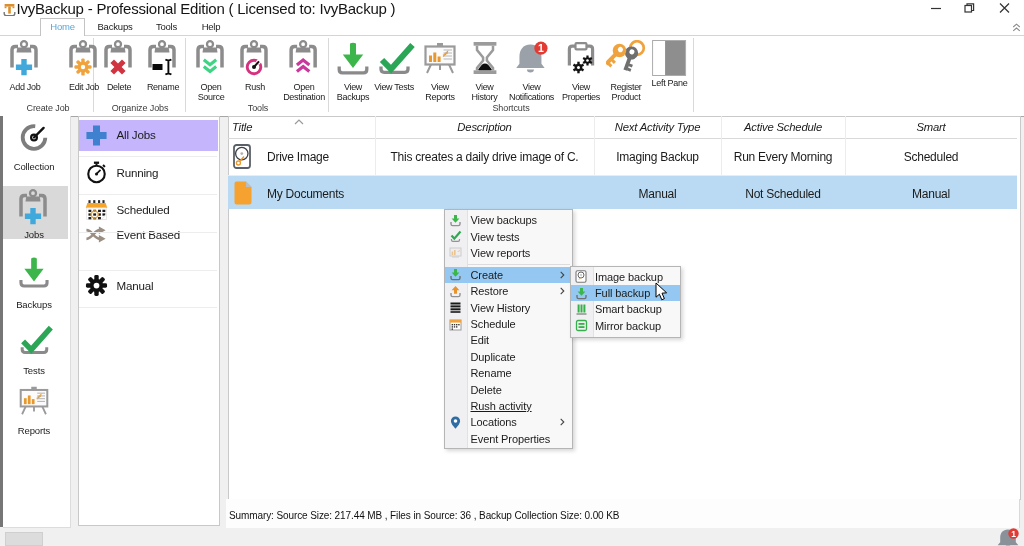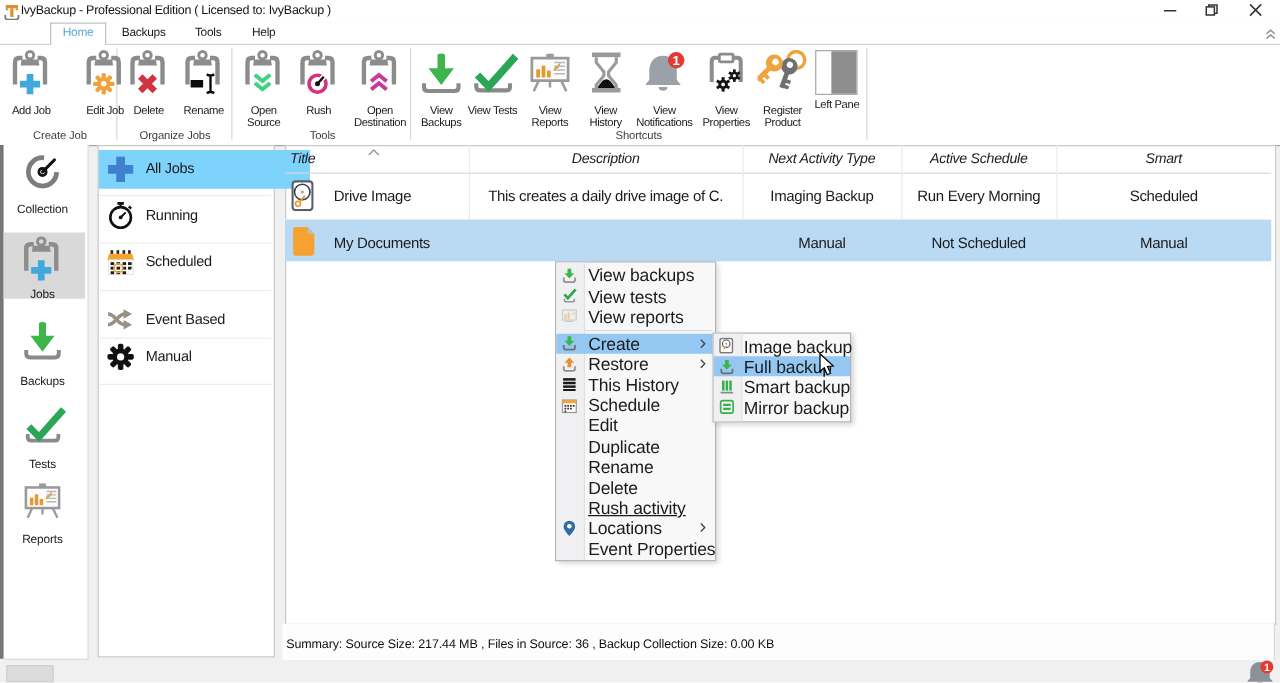--- a/index.html
+++ b/index.html
@@ -19,34 +19,34 @@
   .sblbl{font-size:9.5px;line-height:10px;letter-spacing:-0.1px;color:#1b1b1b;white-space:nowrap;}
   #panel2{left:77.5px;top:116px;width:140px;height:408px;background:#fff;border:1px solid #c8c8c8;}
   .p2item{position:absolute;left:1px;width:139px;height:31px;}
   .p2lbl{position:absolute;left:38px;top:9.5px;font-size:11.6px;line-height:12px;letter-spacing:-0.2px;color:#1b1b1b;white-space:nowrap;}
   .p2ic{position:absolute;left:6px;top:4px;width:23px;height:23px;}
   #table{left:228px;top:116px;width:791px;height:382px;background:#fff;border:1px solid #c9c9c9;}
   .hcell{position:absolute;top:0;height:22px;line-height:22px;font-size:11.3px;letter-spacing:-0.2px;color:#1b1b1b;text-align:center;font-style:italic;}
   .cell{position:absolute;font-size:12px;letter-spacing:-0.25px;color:#1b1b1b;text-align:center;}
   .vline{position:absolute;top:0;width:1px;background:#ececec;height:92px;}
   .menu{background:#f8f8f9;border:1px solid #b5b5b5;box-shadow:2px 2px 4px rgba(0,0,0,0.16);}
-  .mitem{position:absolute;font-size:14px;letter-spacing:-0.1px;color:#1b1b1b;line-height:16.4px;height:16.4px;white-space:nowrap;}
+  .mitem{position:absolute;font-size:11px;letter-spacing:-0.1px;color:#1b1b1b;line-height:16.4px;height:16.4px;white-space:nowrap;}
 </style>
 </head>
 <body>
 
 <div class="abs" id="titlebar"></div>
 <svg class="abs" style="left:2.5px;top:2.5px" width="13" height="13" viewBox="0 0 13 13">
   <rect x="1.6" y="1" width="9.8" height="2.6" fill="#dd8f2d"></rect>
   <rect x="1.6" y="3.6" width="1.9" height="1.6" fill="#dd8f2d"></rect>
   <rect x="9.5" y="3.6" width="1.9" height="1.6" fill="#dd8f2d"></rect>
   <rect x="5.2" y="3.6" width="2.6" height="7" fill="#dd8f2d"></rect>
   <path d="M1.2 9 v1.6 q0 2 2 2 h6.6 q2 0 2 -2 V9" fill="none" stroke="#777" stroke-width="1.4"></path>
 </svg>
-<div class="abs" style="left:16.5px;top:3.5px;font-size:10px;line-height:9px;letter-spacing:-0.22px;color:#141414;">IvyBackup - Professional Edition ( Licensed to: IvyBackup )</div>
+<div class="abs" style="left:16.5px;top:3.5px;font-size:15px;line-height:9px;letter-spacing:-0.22px;color:#141414;">IvyBackup - Professional Edition ( Licensed to: IvyBackup )</div>
 <svg class="abs" style="left:931px;top:3px" width="80" height="11" viewBox="0 0 80 11">
   <line x1="0" y1="5.5" x2="10" y2="5.5" stroke="#333" stroke-width="1.2"></line>
   <rect x="34" y="2.5" width="6.5" height="6.5" fill="none" stroke="#333" stroke-width="1.2"></rect>
   <path d="M36 2.5 v-1.6 h6.6 v6.6 h-1.8" fill="none" stroke="#333" stroke-width="1.2"></path>
   <path d="M69 0.5 l9 9 M78 0.5 l-9 9" stroke="#333" stroke-width="1.2"></path>
 </svg>
 
 <div class="abs" id="tabrow"></div>
 <div class="abs" style="left:0;top:35px;width:1024px;height:1px;background:#d4d4d4;"></div>
 <div class="abs" style="left:40px;top:18px;width:45px;height:18px;background:#fff;border:1px solid #c3c3c3;border-bottom:none;box-sizing:border-box;"></div>
@@ -291,21 +291,21 @@
       <g stroke="#b8b8b8" stroke-width="1.2">
         <line x1="22" y1="10" x2="30.5" y2="10"></line>
         <line x1="22" y1="13" x2="30.5" y2="13"></line>
         <line x1="22" y1="16" x2="30.5" y2="16"></line>
         <line x1="22" y1="19" x2="30.5" y2="19"></line>
       </g>
     </svg>
 <div class="sblbl" style="margin-top:5px;">Reports</div></div>
 
 <div class="abs" style="left:77.5px;top:117px;width:140px;height:406px;">
-<div class="p2item" style="top:2.5px;background:#7dd3fc;padding-left:30px;">
+<div class="p2item" style="top:2.5px;background:#c4b5fd;">
 <svg class="p2ic" viewBox="0 0 24 24">
         <path d="M8.35 1.5 h7.3 v6.85 h6.85 v7.3 h-6.85 v6.85 h-7.3 v-6.85 h-6.85 v-7.3 h6.85 z" fill="#3f80cf"></path>
       </svg>
 <div class="p2lbl">All Jobs</div>
     </div>
 <div class="p2item" style="top:40.2px;">
 <svg class="p2ic" viewBox="0 0 24 24">
         <g>
           <rect x="9.3" y="0.6" width="5.4" height="2.4" fill="#111"></rect>
           <rect x="11" y="2.6" width="2" height="2.6" fill="#111"></rect>
@@ -338,21 +338,21 @@
           <rect x="18.2" y="15" width="3" height="2.4"></rect>
           <rect x="3.6" y="18.8" width="3" height="2.4"></rect>
           <rect x="8.6" y="18.8" width="3" height="2.4"></rect>
           <rect x="13.6" y="18.8" width="3" height="2.4"></rect>
         </g>
         <circle cx="10.1" cy="16.2" r="3.6" fill="none" stroke="#eda73c" stroke-width="1.5"></circle>
         <path d="M17 21.5 L22.5 15.5 V21 q0 0.5 -0.5 0.5 z" fill="#fdfdfd" stroke="#e0e0e0" stroke-width="0.7"></path>
       </svg>
 <div class="p2lbl">Scheduled</div>
     </div>
-<div class="p2item" style="top:123px;">
+<div class="p2item" style="top:102px;">
 <svg class="p2ic" viewBox="0 0 24 24">
         <g stroke="#9b8e82" stroke-width="2.8" fill="none">
           <path d="M1.5 7.5 C8 7.5 9 16.5 15.5 16.5"></path>
           <path d="M1.5 16.5 C8 16.5 9 7.5 15.5 7.5"></path>
         </g>
         <path d="M14.5 3.6 L21.5 7.5 L14.5 11.4 z" fill="#9b8e82"></path>
         <path d="M14.5 12.6 L21.5 16.5 L14.5 20.4 z" fill="#9b8e82"></path>
       </svg>
 <div class="p2lbl">Event Based</div>
     </div>
@@ -424,21 +424,21 @@
 
 <div class="abs menu" style="left:444px;top:209px;width:126.5px;height:237.5px;">
 <div class="abs" style="left:0;top:0;width:21.5px;height:100%;background:#f0f0f2;border-right:1px solid #e1e1e3;"></div>
 <div class="abs" style="left:23px;top:53.8px;width:102px;height:1px;background:#dcdcdc;"></div>
 <div class="abs" style="left:0;top:57px;width:126.5px;height:16.4px;background:#94c8f2;"></div>
 <div class="mitem" style="left:25.5px;top:2.2px;">View backups</div>
 <div class="mitem" style="left:25.5px;top:18.6px;">View tests</div>
 <div class="mitem" style="left:25.5px;top:35px;">View reports</div>
 <div class="mitem" style="left:25.5px;top:57px;">Create</div>
 <div class="mitem" style="left:25.5px;top:73.4px;">Restore</div>
-<div class="mitem" style="left:25.5px;top:89.7px;">This History</div>
+<div class="mitem" style="left:25.5px;top:89.7px;">View History</div>
 <div class="mitem" style="left:25.5px;top:106.1px;">Schedule</div>
 <div class="mitem" style="left:25.5px;top:122.4px;">Edit</div>
 <div class="mitem" style="left:25.5px;top:138.8px;">Duplicate</div>
 <div class="mitem" style="left:25.5px;top:155.2px;">Rename</div>
 <div class="mitem" style="left:25.5px;top:171.5px;">Delete</div>
 <div class="mitem" style="left:25.5px;top:187.9px;text-decoration:underline;">Rush activity</div>
 <div class="mitem" style="left:25.5px;top:204.3px;">Locations</div>
 <div class="mitem" style="left:25.5px;top:220.6px;">Event Properties</div>
 <svg class="abs" style="left:115px;top:61px;" width="4.5" height="8" viewBox="0 0 4.5 8">
       <path d="M0.7 0.8 L3.8 4 L0.7 7.2" fill="none" stroke="#444" stroke-width="1.1"></path>

